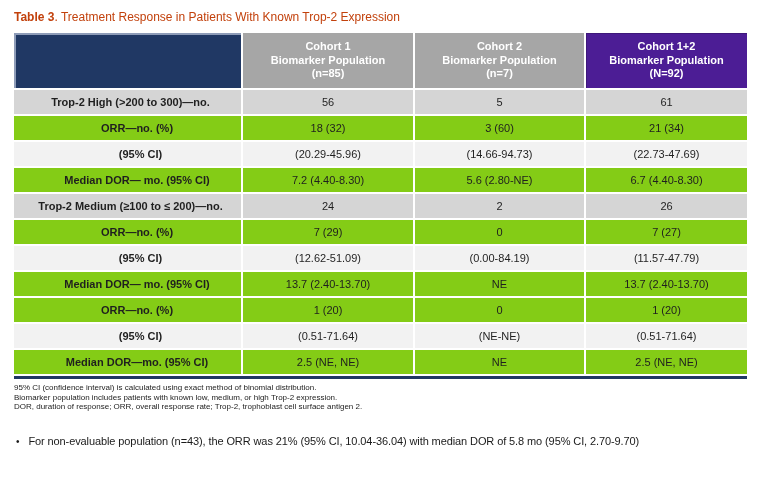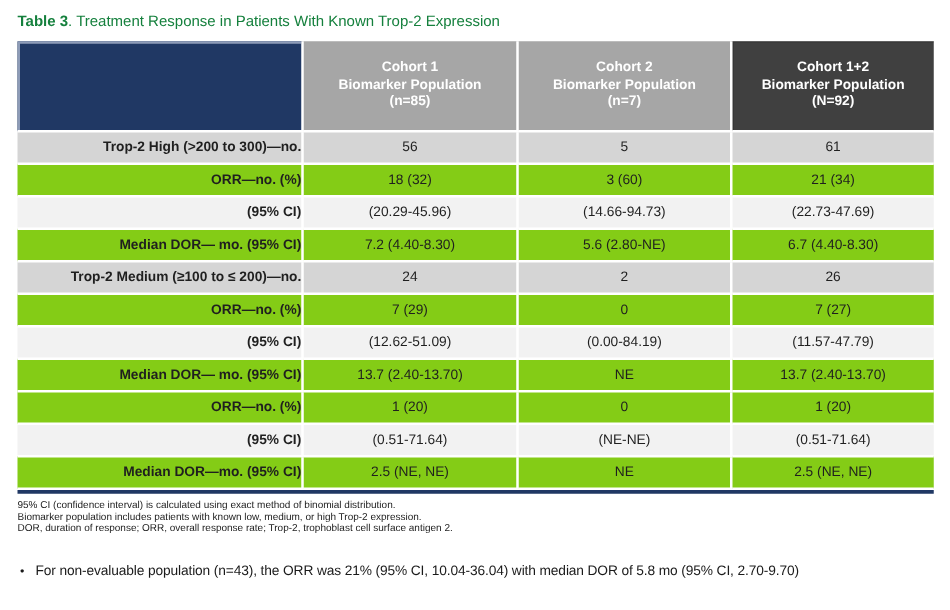--- a/index.html
+++ b/index.html
@@ -1,40 +1,40 @@
 <!DOCTYPE html>
 <html><head>
 <meta charset="utf-8">
 <style>
   html,body{margin:0;padding:0;}
   body{
     width:760px;height:488px;background:#ffffff;overflow:hidden;
     font-family:"Liberation Sans","DejaVu Sans",sans-serif;color:#1a1a1a;
   }
   .page{padding:8px 13px 0 14px;box-sizing:border-box;}
-  .title{font-size:12px;line-height:14px;margin:2px 0 9px 0;color:#15803d;}
+  .title{font-size:12px;line-height:14px;margin:2px 0 9px 0;color:#c2410c;}
   .title .bold{font-weight:bold;}
 
   .tablewrap{width:733px;border-bottom:3px solid #203864;}
   table{border-collapse:collapse;table-layout:fixed;width:733px;}
   th,td{
     border-right:2px solid #ffffff;border-bottom:2px solid #ffffff;
     font-size:11px;padding:0;box-sizing:border-box;
   }
   tr > *:last-child{border-right:0;}
   thead th{
-    height:72px;color:#ffffff;font-weight:bold;line-height:13.5px;
+    height:56px;color:#ffffff;font-weight:bold;line-height:13.5px;
     vertical-align:middle;text-align:center;
   }
   th.corner{background:#203864;box-shadow:inset 2px 2px 0 #8e9cb8;}
   th.gray{background:#a6a6a6;}
-  th.teal{background:#404040;box-shadow:inset 1px 1px 0 rgba(0,0,0,0.18);}
+  th.teal{background:#4c1d95;box-shadow:inset 1px 1px 0 rgba(0,0,0,0.18);}
 
   tbody td{height:26px;vertical-align:middle;}
-  td.label{text-align:right;font-weight:bold;padding-left:6px;color:#1f1f1f;}
+  td.label{text-align:center;font-weight:bold;padding-left:6px;color:#1f1f1f;}
   td.label.ind1{padding-left:19px;}
   td.label.ind2{padding-left:26px;}
   td.val{text-align:center;font-weight:normal;color:#1f1f1f;margin-top:16px;}
   tr.row-section td{background:#d5d5d5;}
   tr.row-plain td{background:#84cc16;}
   tr.row-shaded td{background:#f2f2f2;}
 
   .footnotes{margin-top:4px;font-size:8px;line-height:9.5px;color:#1c1c1c;}
   .note{margin-top:23px;font-size:11px;line-height:13px;display:flex;align-items:flex-start;letter-spacing:-0.1px;}
   .note .bullet{font-size:10px;margin:0 9px 0 2px;}

